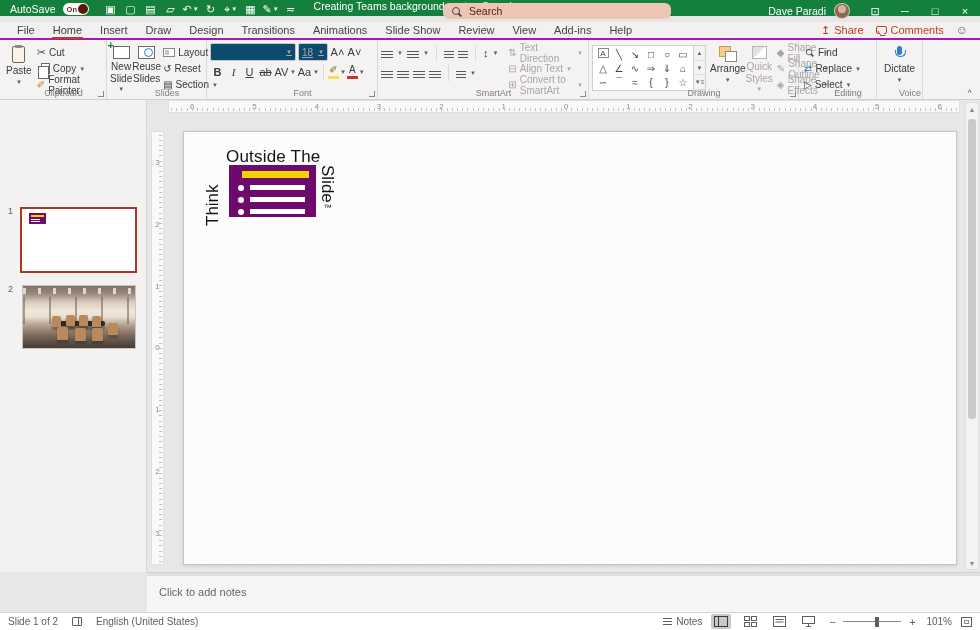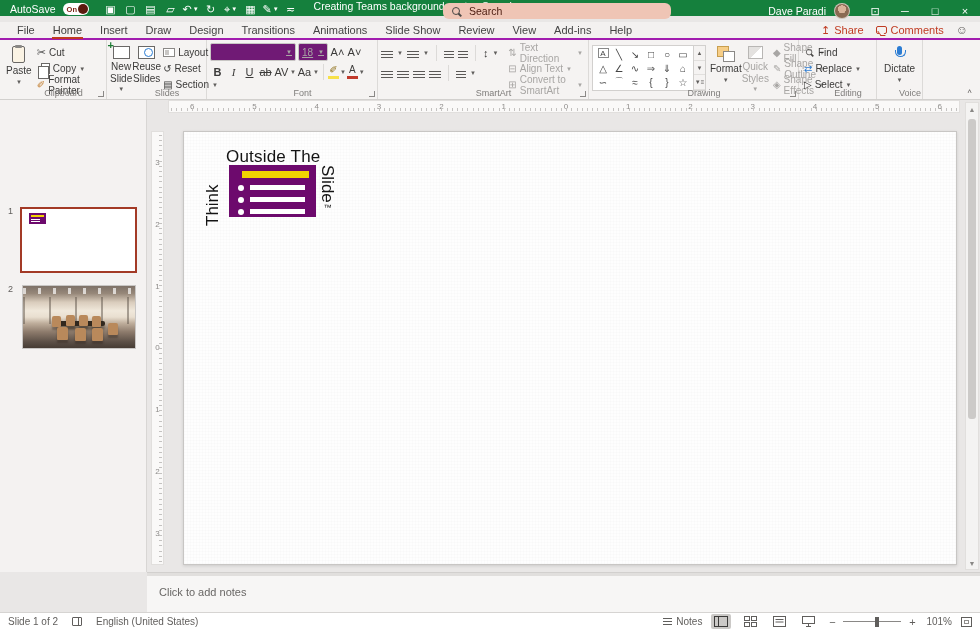--- a/index.html
+++ b/index.html
@@ -57,21 +57,21 @@
   .scissors { color:#555; font-size:11px; }
 
   
   .slide-ic { width:17px; height:13px; border:1px solid #6A6866; background:#fff; position:relative; }
   .slide-ic.new::before { content:"+"; position:absolute; left:-6px; top:-8px; color:#1E7B34; font-size:11px; font-weight:bold; }
   .slide-ic.reuse::after { content:""; position:absolute; right:1px; bottom:1px; width:7px; height:7px; border:1.5px solid #2B7CD3; border-radius:50%; background:rgba(255,255,255,.7); }
   .mini-layout { width:12px; height:9px; border:1px solid #8A8886; position:relative; background:#fff; }
   .mini-layout::before { content:""; position:absolute; left:1px; top:1px; width:4px; bottom:1px; background:#C8C6C4; }
 
   
-  .combo { height:18px; border:1px solid #C8C6C4; background:#701a75; border-radius:2px; display:flex; align-items:center; justify-content:space-between; padding:8px 3px; color:#A8A6A4; font-size:10px; cursor:default;text-decoration:underline; }
+  .combo { height:18px; border:1px solid #C8C6C4; background:#0c4a6e; border-radius:2px; display:flex; align-items:center; justify-content:space-between; padding:8px 3px; color:#A8A6A4; font-size:10px; cursor:default;text-decoration:underline; }
   .char-btn { font-size:11px; min-width:15px; height:16px; display:inline-flex; align-items:center; justify-content:center; cursor:pointer; border-radius:2px; color:#3B3A39; }
   .fc-wrap { display:inline-flex; flex-direction:column; align-items:center; line-height:1; cursor:pointer; }
   .fc-wrap .bar { width:11px; height:3px; margin-top:1px; }
   .vsep { width:1px; height:16px; background:#DCDAD8; margin:0 3px; align-self:center; }
 
   
   .lines-icon { display:inline-block; width:12px; height:9px; background:repeating-linear-gradient(0deg,#5A5856 0 1px, transparent 1px 3px); }
   .lines-icon.short { background:
      repeating-linear-gradient(0deg,#5A5856 0 1px, transparent 1px 3px); width:10px; }
 
@@ -393,21 +393,21 @@
           <span class="shape-glyph">☆</span>
         </div>
       <div class="gal-side">
         <span>▲</span>
         <span>▼</span>
         <span>▼≡</span>
       </div>
     </div>
     <div class="bigbtn" style="margin-left:4px">
       <span class="ic arrange-ic"></span>
-      <span class="blbl">Format</span>
+      <span class="blbl">Arrange</span>
       <span class="caret-s">▼</span>
     </div>
     <div class="bigbtn disabled">
       <span class="ic qstyle-ic"></span>
       <span class="blbl">Quick Styles</span>
       <span class="caret-s">▼</span>
     </div>
     <div class="stack disabled" style="margin-left:2px;">
       <div class="smrow">
         <span>◆</span>

